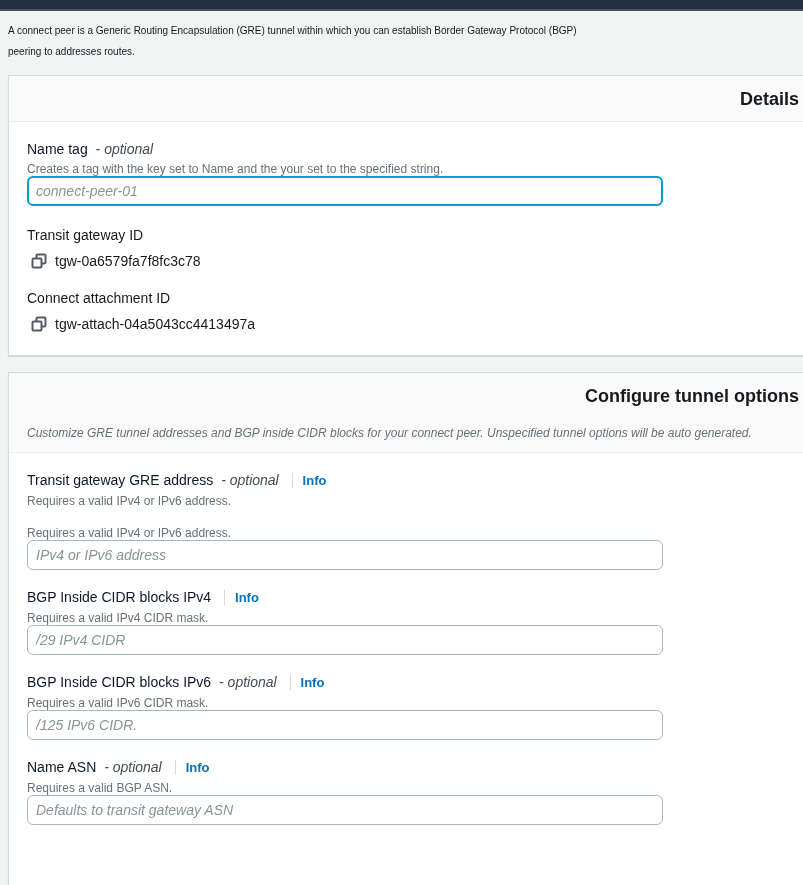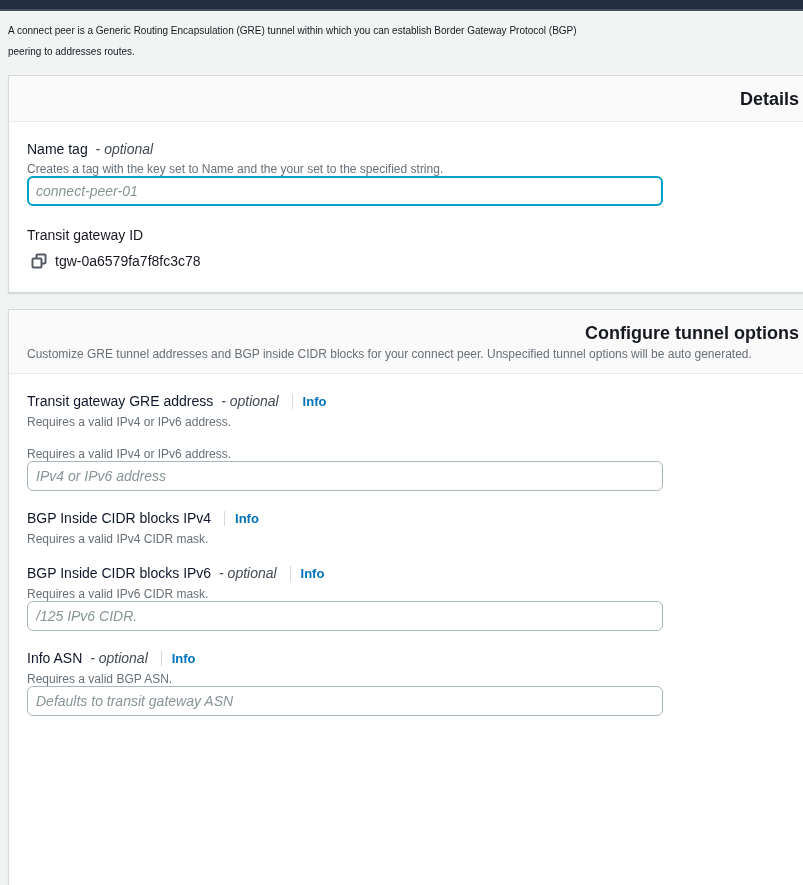--- a/index.html
+++ b/index.html
@@ -40,21 +40,22 @@
     font-size: 18px;
     font-weight: 700;
     line-height: 22px;
     color: #16191f;
     text-align: right;
   }
   .card-header-desc {
     font-size: 12px;
     line-height: 15px;
     color: #687078;
-    margin-top: 3px;
+    margin-top: 19px;
+    font-style: italic;
   }
   .card-content { padding: 18px 20px 18px 18px; }
   .label-row { font-size: 14px; line-height: 18px; }
   .field-label { color: #0f172a; }
   .optional-suffix { font-style: italic; color: #444c56; margin-left: 4px; }
   .optional-suffix:empty { margin-left: 0; }
   .info-link {
     color: #0073bb;
     font-weight: 700;
     font-size: 13px;
@@ -133,20 +134,30 @@
       <div class="label-row">Transit gateway ID</div>
       <div class="value-row">
         <svg class="copy-icon" viewBox="0 0 16 16">
           <rect x="5.5" y="1.5" width="9" height="9" rx="1" fill="none" stroke="#545b64" stroke-width="2"></rect>
           <rect x="1.5" y="5.5" width="9" height="9" rx="1" fill="#ffffff" stroke="#545b64" stroke-width="2"></rect>
         </svg>
         <span class="value-text">tgw-0a6579fa7f8fc3c78</span>
       </div>
     </div>
 
+    <div class="readonly-field">
+      <div class="label-row">Connect attachment ID</div>
+      <div class="value-row">
+        <svg class="copy-icon" viewBox="0 0 16 16">
+          <rect x="5.5" y="1.5" width="9" height="9" rx="1" fill="none" stroke="#545b64" stroke-width="2"></rect>
+          <rect x="1.5" y="5.5" width="9" height="9" rx="1" fill="#ffffff" stroke="#545b64" stroke-width="2"></rect>
+        </svg>
+        <span class="value-text">tgw-attach-04a5043cc4413497a</span>
+      </div>
+    </div>
 
   </div>
 </div>
 
 <div class="card card-tunnel">
   <div class="card-header">
     <div class="card-title">Configure tunnel options</div>
     <div class="card-header-desc">Customize GRE tunnel addresses and BGP inside CIDR blocks for your connect peer. Unspecified tunnel options will be auto generated.</div>
   </div>
   <div class="card-content">
@@ -165,35 +176,36 @@
       <input type="text" class="text-input" placeholder="IPv4 or IPv6 address" style="">
     </div>
 
     <div class="form-field">
       <div class="label-row">
         <span class="field-label">BGP Inside CIDR blocks IPv4</span>
         <span class="optional-suffix"></span>
         <span class="info-link">Info</span>
       </div>
       <div class="field-desc">Requires a valid IPv4 CIDR mask.</div>
+      <input type="text" class="text-input" placeholder="/29 IPv4 CIDR" style="">
     </div>
 
     <div class="form-field">
       <div class="label-row">
         <span class="field-label">BGP Inside CIDR blocks IPv6</span>
         <span class="optional-suffix">- optional</span>
         <span class="info-link">Info</span>
       </div>
       <div class="field-desc">Requires a valid IPv6 CIDR mask.</div>
       <input type="text" class="text-input" placeholder="/125 IPv6 CIDR." style="">
     </div>
 
     <div class="form-field">
       <div class="label-row">
-        <span class="field-label">Info ASN</span>
+        <span class="field-label">Name ASN</span>
         <span class="optional-suffix">- optional</span>
         <span class="info-link">Info</span>
       </div>
       <div class="field-desc">Requires a valid BGP ASN.</div>
       <input type="text" class="text-input" placeholder="Defaults to transit gateway ASN" style="">
     </div>
 
   </div>
 </div>
 

